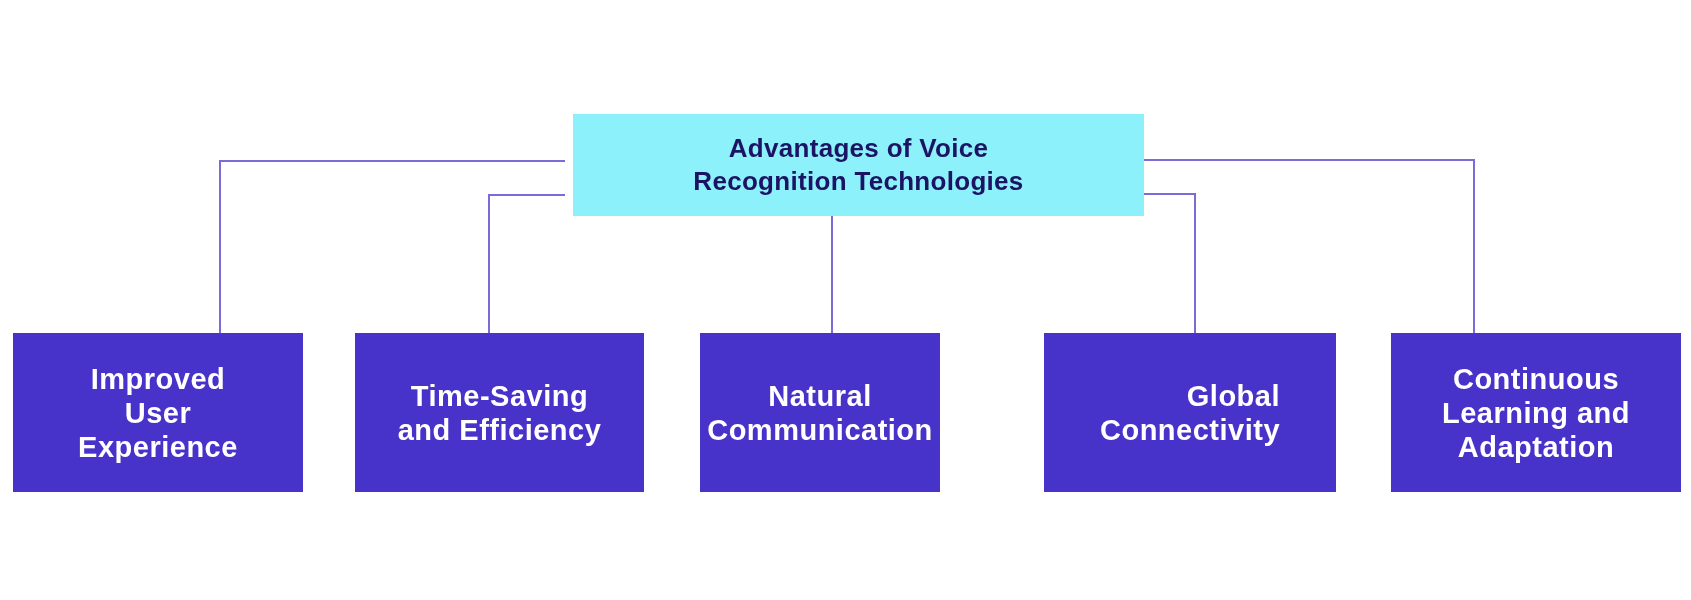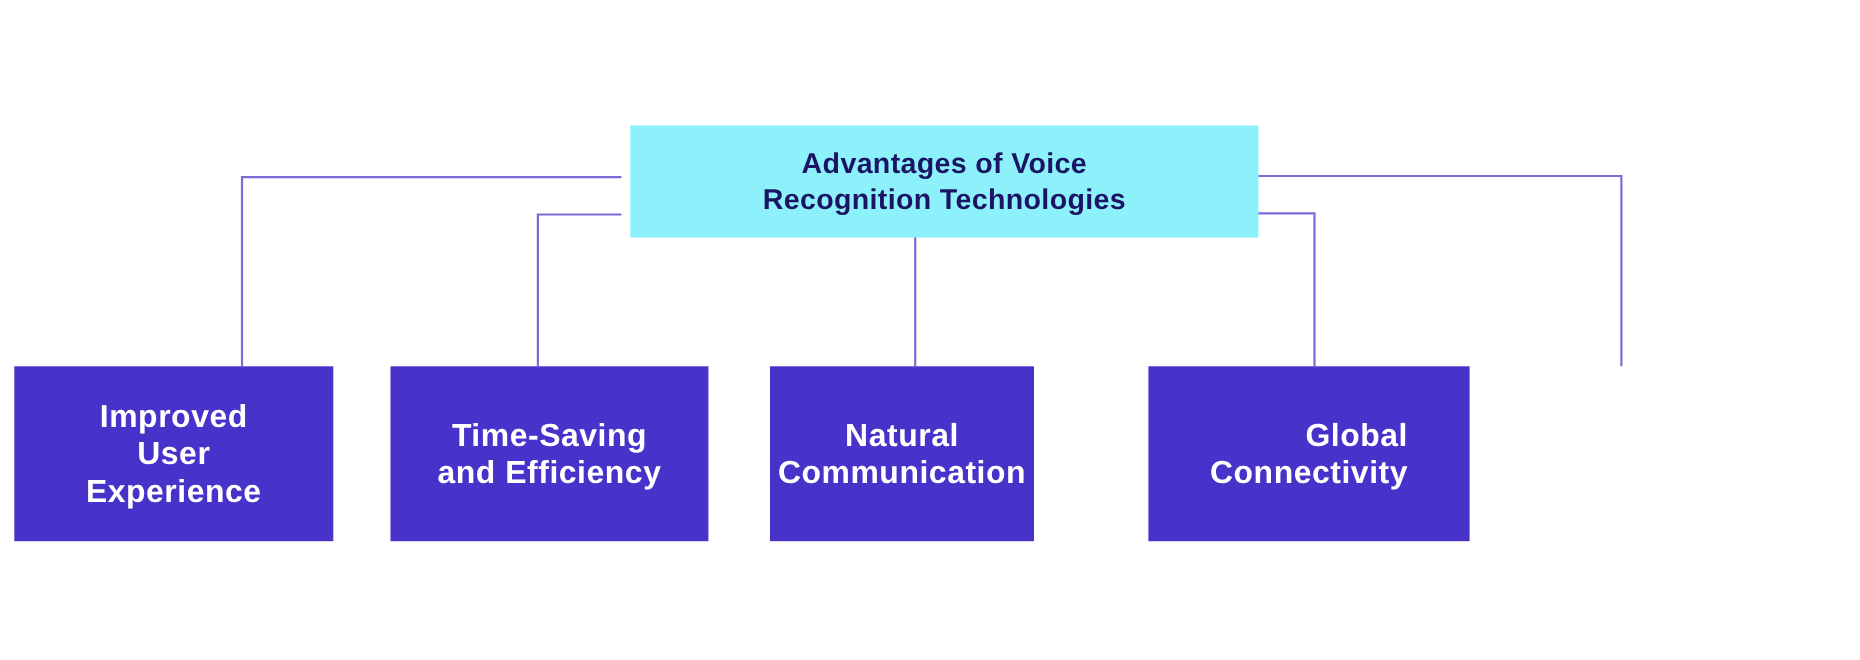--- a/index.html
+++ b/index.html
@@ -99,14 +99,19 @@
   <div class="node child-node child-3">
     <span class="node-label">Natural
 Communication</span>
   </div>
 
   <div class="node child-node child-4">
     <span class="node-label">Global
 Connectivity</span>
   </div>
 
+  <div class="node child-node child-5">
+    <span class="node-label">Continuous
+Learning and
+Adaptation</span>
+  </div>
 
 </div>
 
 </body></html>

